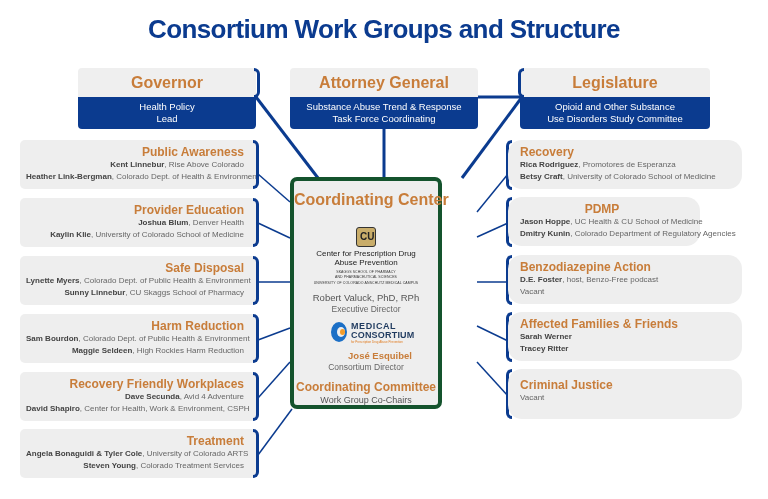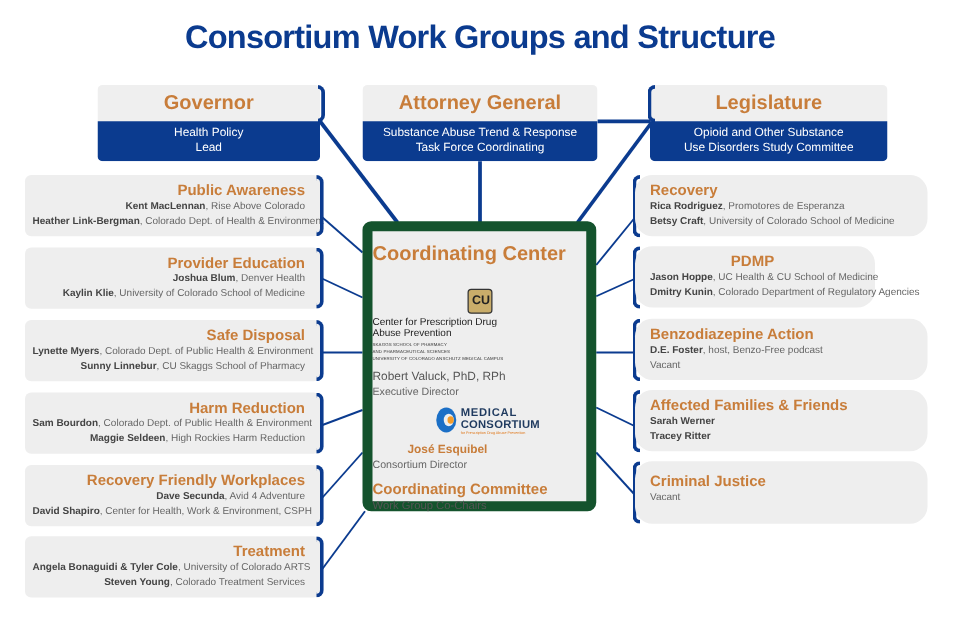--- a/index.html
+++ b/index.html
@@ -12,21 +12,21 @@
   .top-box .body div { white-space:nowrap; }
   .side-box { position:absolute; background:#eeeeee; border-radius:5px; box-sizing:border-box; height:49px; }
   .side-box.left { text-align:right; padding:5px 12px 0 6px; }
   .side-box.right { text-align:left; padding:5px 16px 0 12px;border-radius:14px; }
   .side-box .gt { color:#c87d3a; font-weight:bold; font-size:12px; line-height:14px; white-space:nowrap; }
   .side-box .ln { color:#666666; font-size:8px; line-height:11.5px; white-space:nowrap; }
   .side-box .ln b { color:#444444; }
   .bracket { position:absolute; width:6px; box-sizing:border-box; border:3px solid #0b3b8f; }
   .bracket.l { border-left:none; border-radius:0 6px 6px 0; }
   .bracket.r { border-right:none; border-radius:6px 0 0 6px; }
-  .cc { position:absolute; left:290px; top:177px; width:187px; height:232px; box-sizing:border-box; border:8px solid #14532d; border-radius:7px; background:#eeeeee; }
+  .cc { position:absolute; left:290px; top:177px; width:152px; height:232px; box-sizing:border-box; border:4px solid #14532d; border-radius:7px; background:#eeeeee; text-align:center; }
   .cc .cc-title { color:#c87d3a; font-weight:bold; font-size:16px; margin-top:10px; white-space:nowrap; }
   .cc .cu-logo { width:18px; height:18px; margin:18px auto 0; background:#c9ad6a; border:1px solid #333; border-radius:3px; position:relative; }
   .cc .cu-logo span { position:absolute; left:3px; top:3px; font-size:10px; font-weight:bold; color:#222; line-height:11px; }
   .cc .cpdap { color:#222; font-size:8px; line-height:9px; margin-top:2px; }
   .cc .tiny { color:#333; font-size:3.5px; line-height:4.5px; letter-spacing:0.1px; }
   .cc .person { color:#555; font-weight:normal; font-size:9.5px; margin-top:6px; }
   .cc .role { color:#666; font-size:8.5px; margin-top:1px; }
   .cc .cc-logo { margin:6px auto 0; width:90px; height:26px; position:relative; }
   .cc .cc-logo .swirl { position:absolute; left:10px; top:2px; width:16px; height:20px; border-radius:50% 50% 50% 50%; background:#1b6fc6; }
   .cc .cc-logo .swirl::after { content:""; position:absolute; left:6px; top:5px; width:8px; height:10px; border-radius:50%; background:#eeeeee; }
@@ -115,21 +115,21 @@
     <div class="w3">for Prescription Drug Abuse Prevention</div>
   </div>
   <div class="jose">José Esquibel</div>
   <div class="role">Consortium Director</div>
   <div class="committee">Coordinating Committee</div>
   <div class="cochairs">Work Group Co-Chairs</div>
 </div>
 
 <div class="side-box left" style="left:20px; top:140px; width:236px;">
   <div class="gt">Public Awareness</div>
-  <div class="ln"><b>Kent MacLennan</b><span>, Rise Above Colorado</span></div>
+  <div class="ln"><b>Kent Linnebur</b><span>, Rise Above Colorado</span></div>
   <div class="ln"><b>Heather Link-Bergman</b><span>, Colorado Dept. of Health &amp; Environment</span></div>
 </div>
 <div class="bracket l" style="left:253px; top:140px; height:49px;"></div>
 
 <div class="side-box left" style="left:20px; top:198px; width:236px;">
   <div class="gt">Provider Education</div>
   <div class="ln"><b>Joshua Blum</b><span>, Denver Health</span></div>
   <div class="ln"><b>Kaylin Klie</b><span>, University of Colorado School of Medicine</span></div>
 </div>
 <div class="bracket l" style="left:253px; top:198px; height:49px;"></div>

